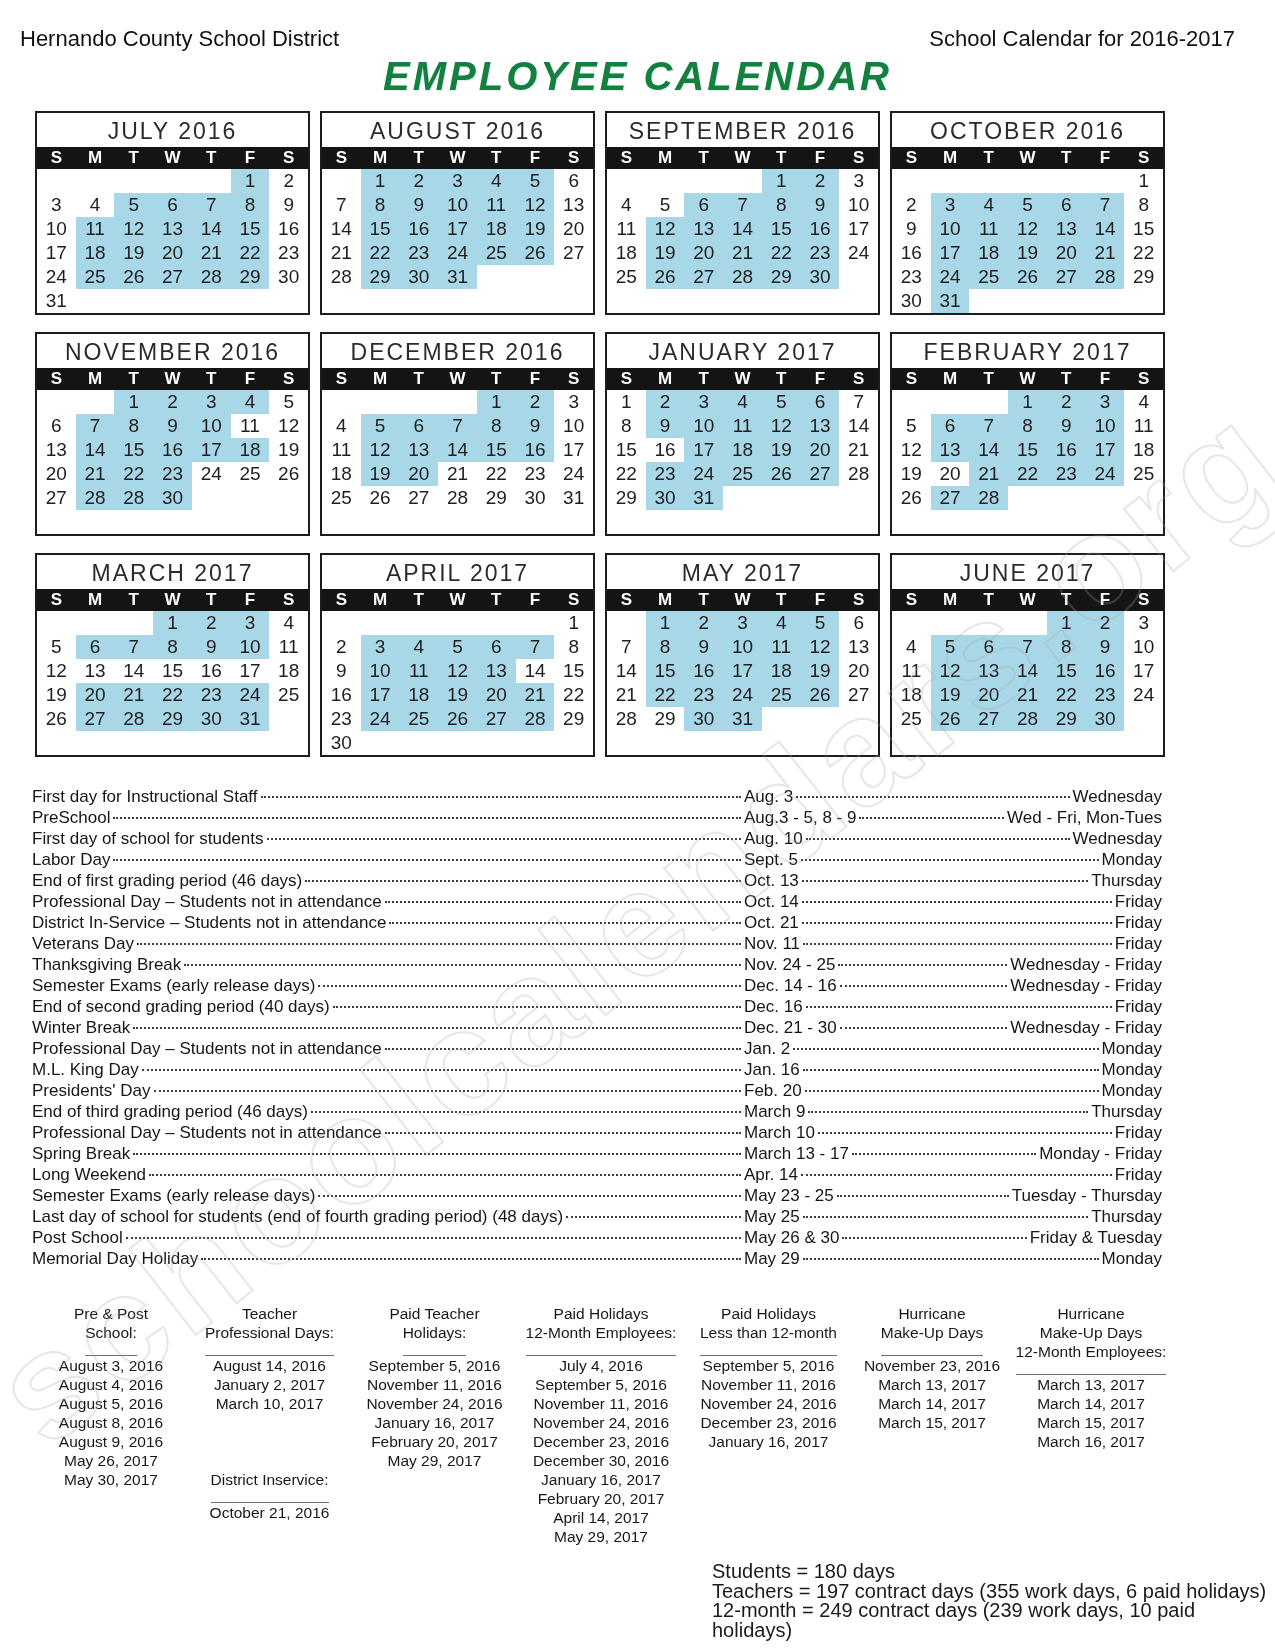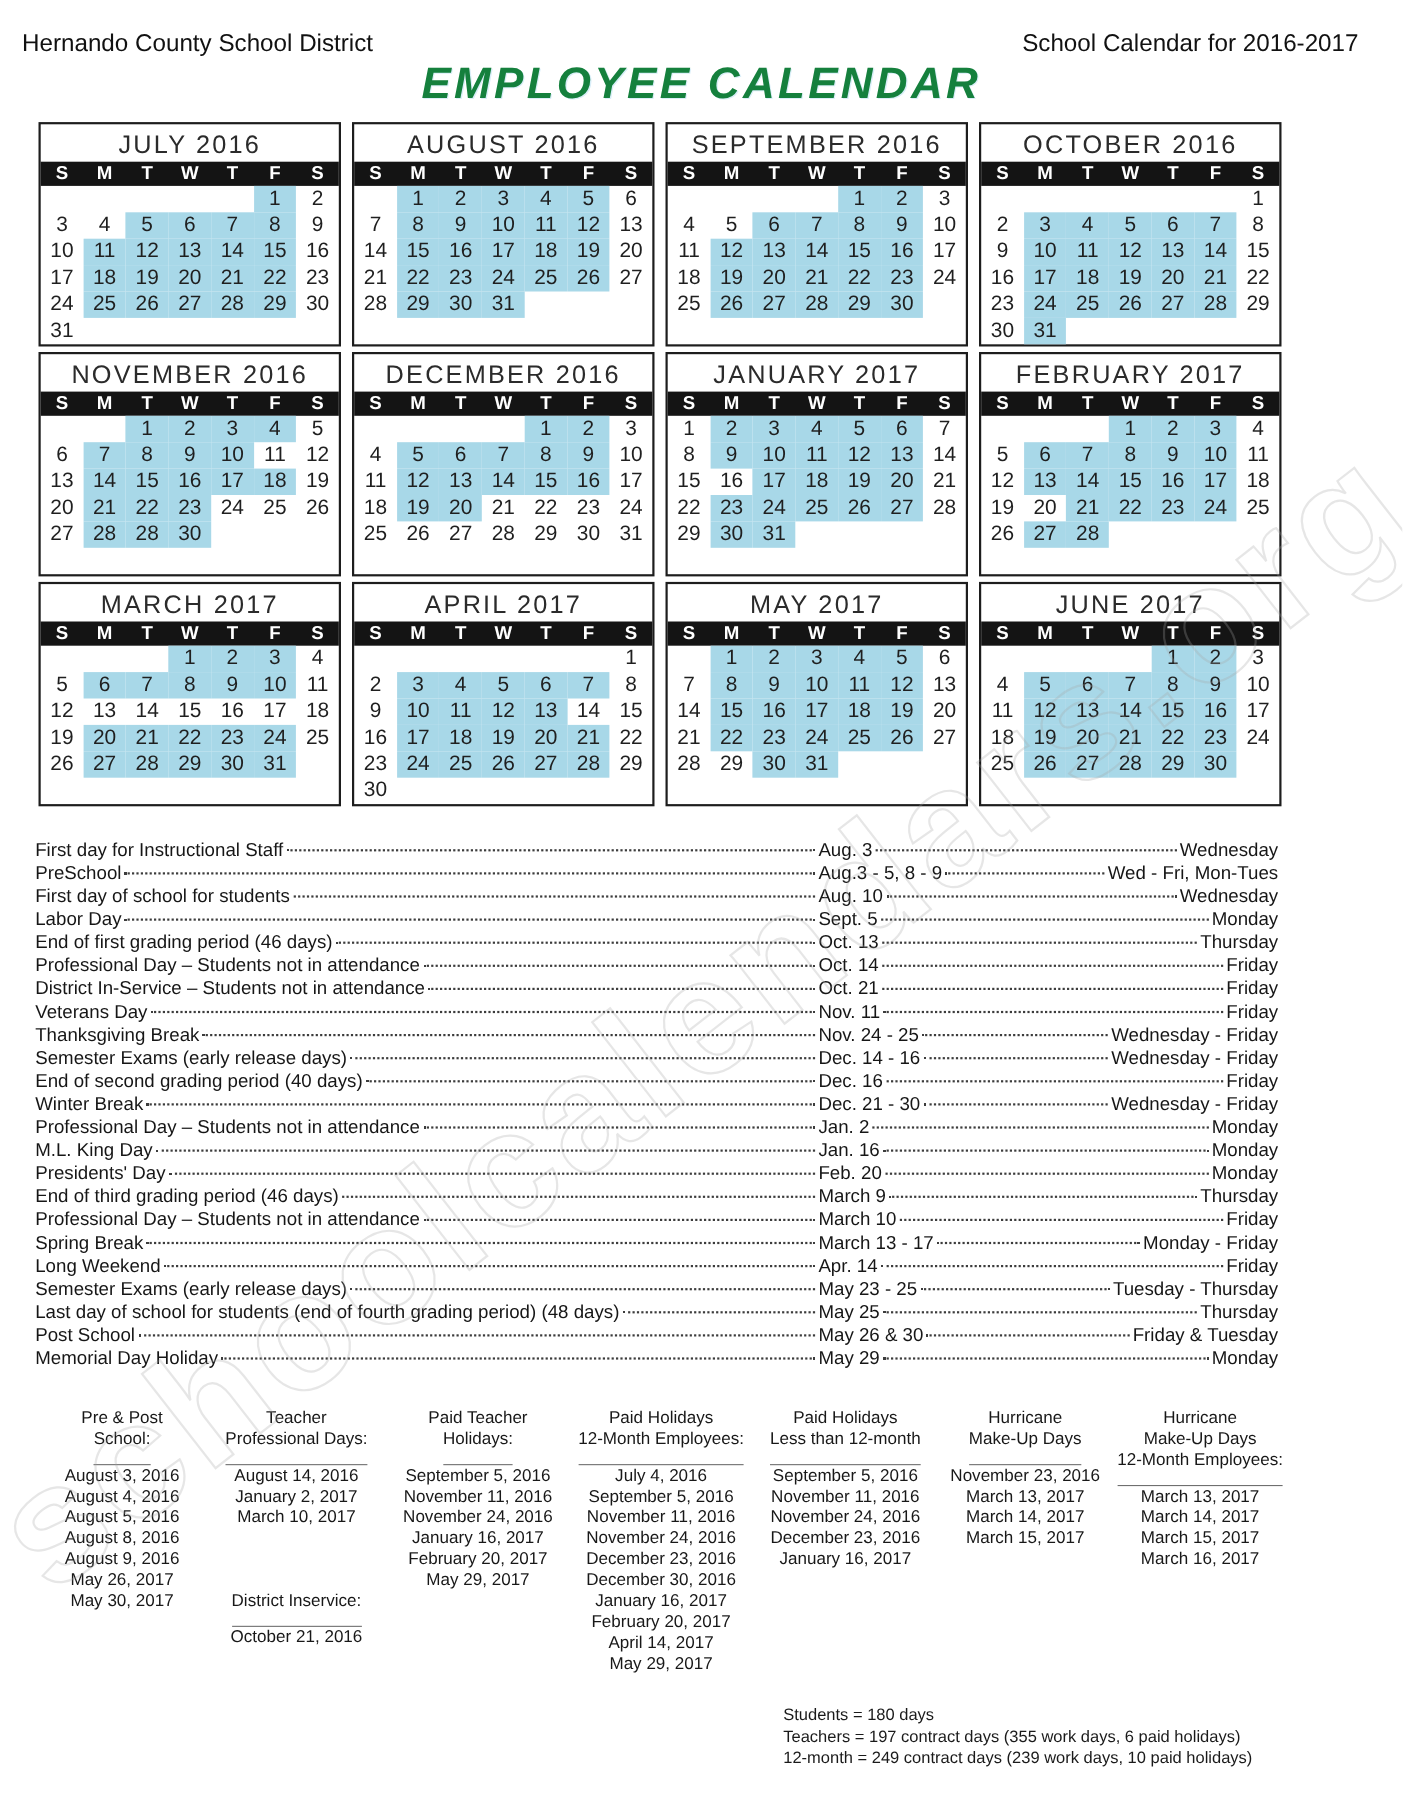--- a/index.html
+++ b/index.html
@@ -4,21 +4,21 @@
 <style>
   html,body{margin:0;padding:0;background:#ffffff;}
   body{width:1275px;font-family:"Liberation Sans",sans-serif;color:#1c1c1c;}
   .page{position:relative;width:1275px;height:1650px;background:#fff;overflow:hidden;}
 
   .tophdr{display:flex;justify-content:space-between;padding:26px 40px 0 20px;font-size:22px;color:#111;}
   .big-title{text-align:center;font-size:40px;font-weight:bold;font-style:italic;
              color:#15803d;letter-spacing:3px;margin-top:2px;
              text-shadow:1px 1px 0 #d9eef8;}
 
-  .months{display:grid;grid-template-columns:repeat(4,275px);gap:5px 10px;margin:12px 5px 0 35px;}
+  .months{display:grid;grid-template-columns:repeat(4,275px);gap:17px 10px;margin:12px 5px 0 35px;}
   .month{box-sizing:border-box;border:2px solid #1d1d1d;height:204px;background:#fff;}
   .mtitle{height:34px;line-height:36px;text-align:center;font-size:23px;letter-spacing:2px;color:#2b2b2b;white-space:nowrap;}
   .whdr{display:flex;background:#141414;color:#fff;font-weight:bold;font-size:17px;height:22px;line-height:22px;}
   .whdr span{flex:1;text-align:center;}
   .week{display:flex;height:24px;}
   .cell{flex:1;text-align:center;font-size:19px;line-height:24px;color:#1f1f1f;}
   .cell.h{background:#a8d8e8;}
 
   .events{margin:30px 0 0 32px;width:1130px;font-size:17px;color:#161616;}
   .evrow{display:flex;align-items:baseline;height:21px;white-space:nowrap;}
@@ -29,21 +29,21 @@
   .cols{display:flex;margin:34px 0 0 35px;width:1140px;font-size:15.5px;line-height:19px;color:#181818;}
   .col{text-align:center;flex:none;}
   .col:nth-child(1){width:152px}.col:nth-child(2){width:165px}.col:nth-child(3){width:165px}
   .col:nth-child(4){width:168px}.col:nth-child(5){width:167px}.col:nth-child(6){width:160px}
   .col:nth-child(7){width:158px}
   .colhdr div{white-space:nowrap;}
   .colhdr .u, .sub .u{display:inline-block;border-bottom:1.5px solid #6f6f6f;padding-bottom:13px;}
   .cdate{white-space:nowrap;}
   .sub{margin-top:57px;}
 
-  .summary{margin:28px 0 0 712px;font-size:15px;line-height:19.5px;color:#1a1a1a;}
+  .summary{margin:16px 0 0 712px;font-size:20px;line-height:19.5px;color:#1a1a1a;}
 
   .watermark{position:absolute;left:50%;top:56%;transform:translate(-50%,-50%) rotate(-38deg);
              font-size:150px;font-weight:bold;white-space:nowrap;color:rgba(0,0,0,0);
              -webkit-text-stroke:2px rgba(165,165,165,0.28);pointer-events:none;letter-spacing:6px;}
 </style>
 </head>
 <body>
 
 <div class="page">
   <div class="tophdr">

